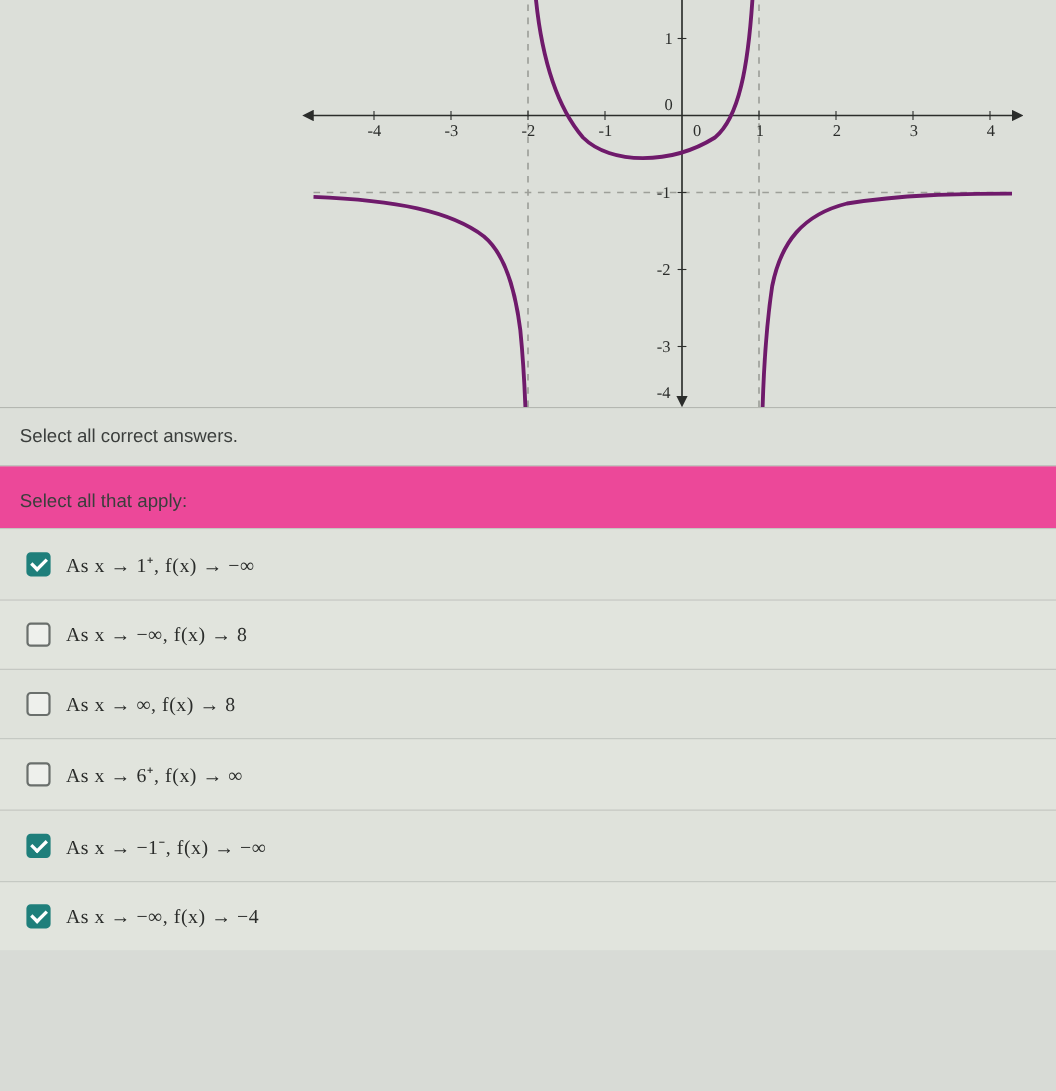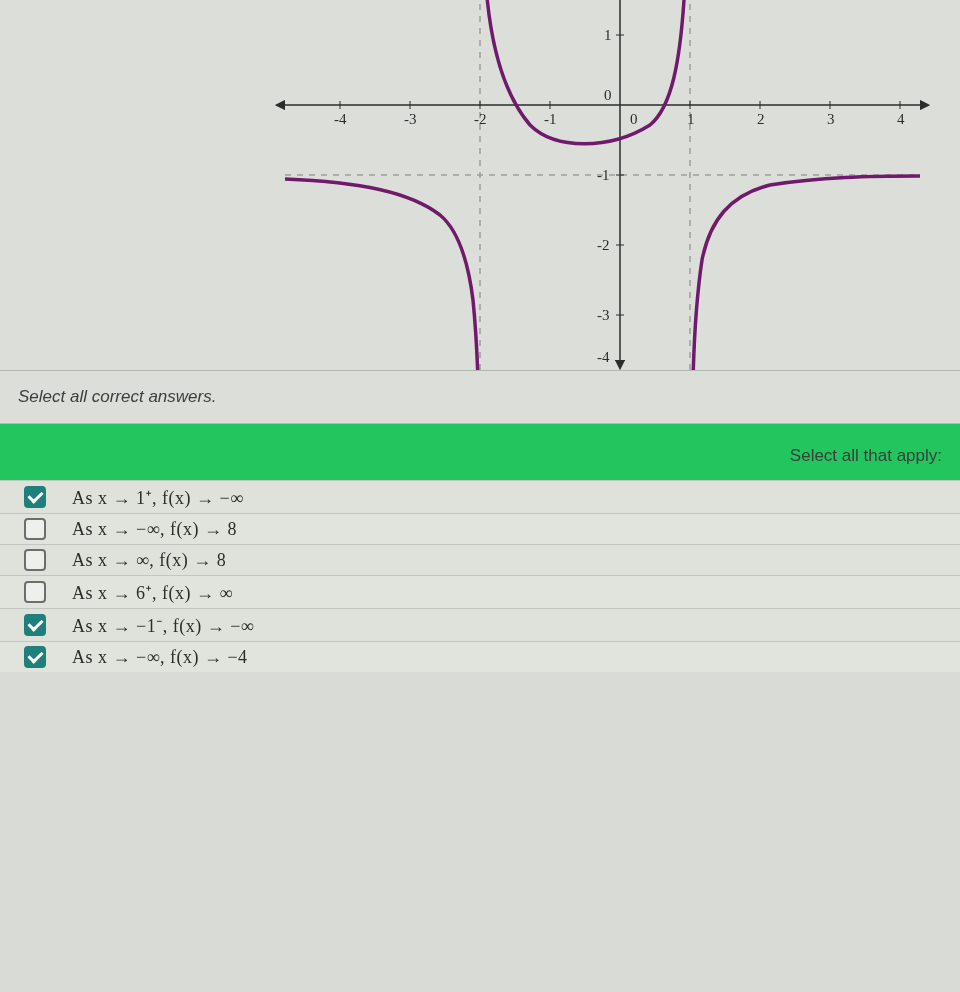--- a/index.html
+++ b/index.html
@@ -20,34 +20,32 @@
     position: absolute;
     top: 0; left: 0;
   }
   .instr-row {
     border-top: 1px solid #b4b7b1;
     border-bottom: 1px solid #b4b7b1;
     background: #dcdfd9;
     padding: 16px 18px;
     font-size: 17px;
     color: #3b3e3c;
-    font-style: italic;
   }
   .prompt-row {
-    background: #22c55e;
+    background: #ec4899;
     padding: 22px 18px 14px 18px;
     font-size: 17px;
     color: #3b3e3c;
-    text-align: right;
   }
   .option {
     display: flex;
     align-items: center;
-    gap: 26px;
-    padding: 4px 24px;
+    gap: 14px;
+    padding: 20px 24px;
     border-top: 1px solid #c3c6c0;
     background: #dfe2db;
     font-size: 18px;
     font-family: Georgia, "Times New Roman", serif;
     color: #2b2d2b;
   }
   .option:nth-child(odd) { background: #e1e4dd; }
   .checkbox {
     width: 22px;
     height: 22px;

